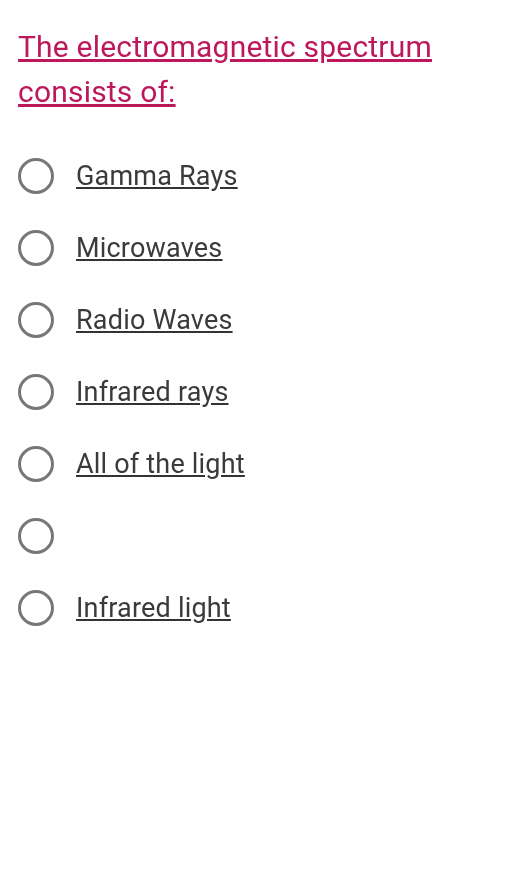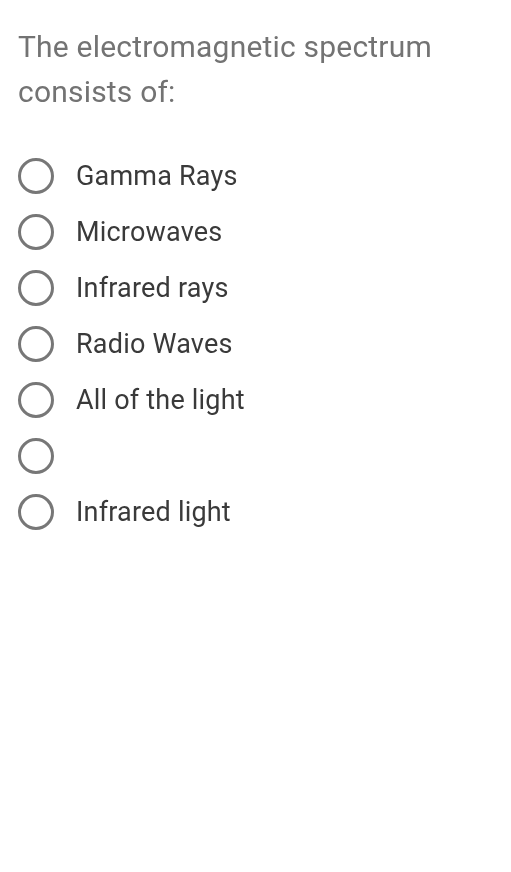--- a/index.html
+++ b/index.html
@@ -11,28 +11,30 @@
       font-family: -apple-system, BlinkMacSystemFont, "Segoe UI", Roboto, Arial, sans-serif;
       width: 511px;
       height: 872px;
       background: #ffffff;
       padding: 24px 18px;
       color: #333333;
     }
     .question-text {
       font-size: 30px;
       line-height: 1.5;
-      color: #737373;
+      color: #be185d;
       margin-bottom: 44px;
       letter-spacing: 0.2px;
+      text-decoration: underline;
     }
     .options-list {
       display: flex;
       flex-direction: column;
-      gap: 20px;
+      gap: 36px;
+      text-decoration: underline;
     }
     .option-item {
       display: flex;
       align-items: center;
       gap: 22px;
       cursor: pointer;
     }
     .radio-outer {
       width: 36px;
       height: 36px;
@@ -59,26 +61,26 @@
     <span class="option-label">Gamma Rays</span>
   </label>
 
   <label class="option-item">
     <span class="radio-outer"></span>
     <span class="option-label">Microwaves</span>
   </label>
 
   <label class="option-item">
     <span class="radio-outer"></span>
-    <span class="option-label">Infrared rays</span>
+    <span class="option-label">Radio Waves</span>
   </label>
 
   <label class="option-item">
     <span class="radio-outer"></span>
-    <span class="option-label">Radio Waves</span>
+    <span class="option-label">Infrared rays</span>
   </label>
 
   <label class="option-item">
     <span class="radio-outer"></span>
     <span class="option-label">All of the light</span>
   </label>
 
   <label class="option-item">
     <span class="radio-outer"></span>
   </label>

